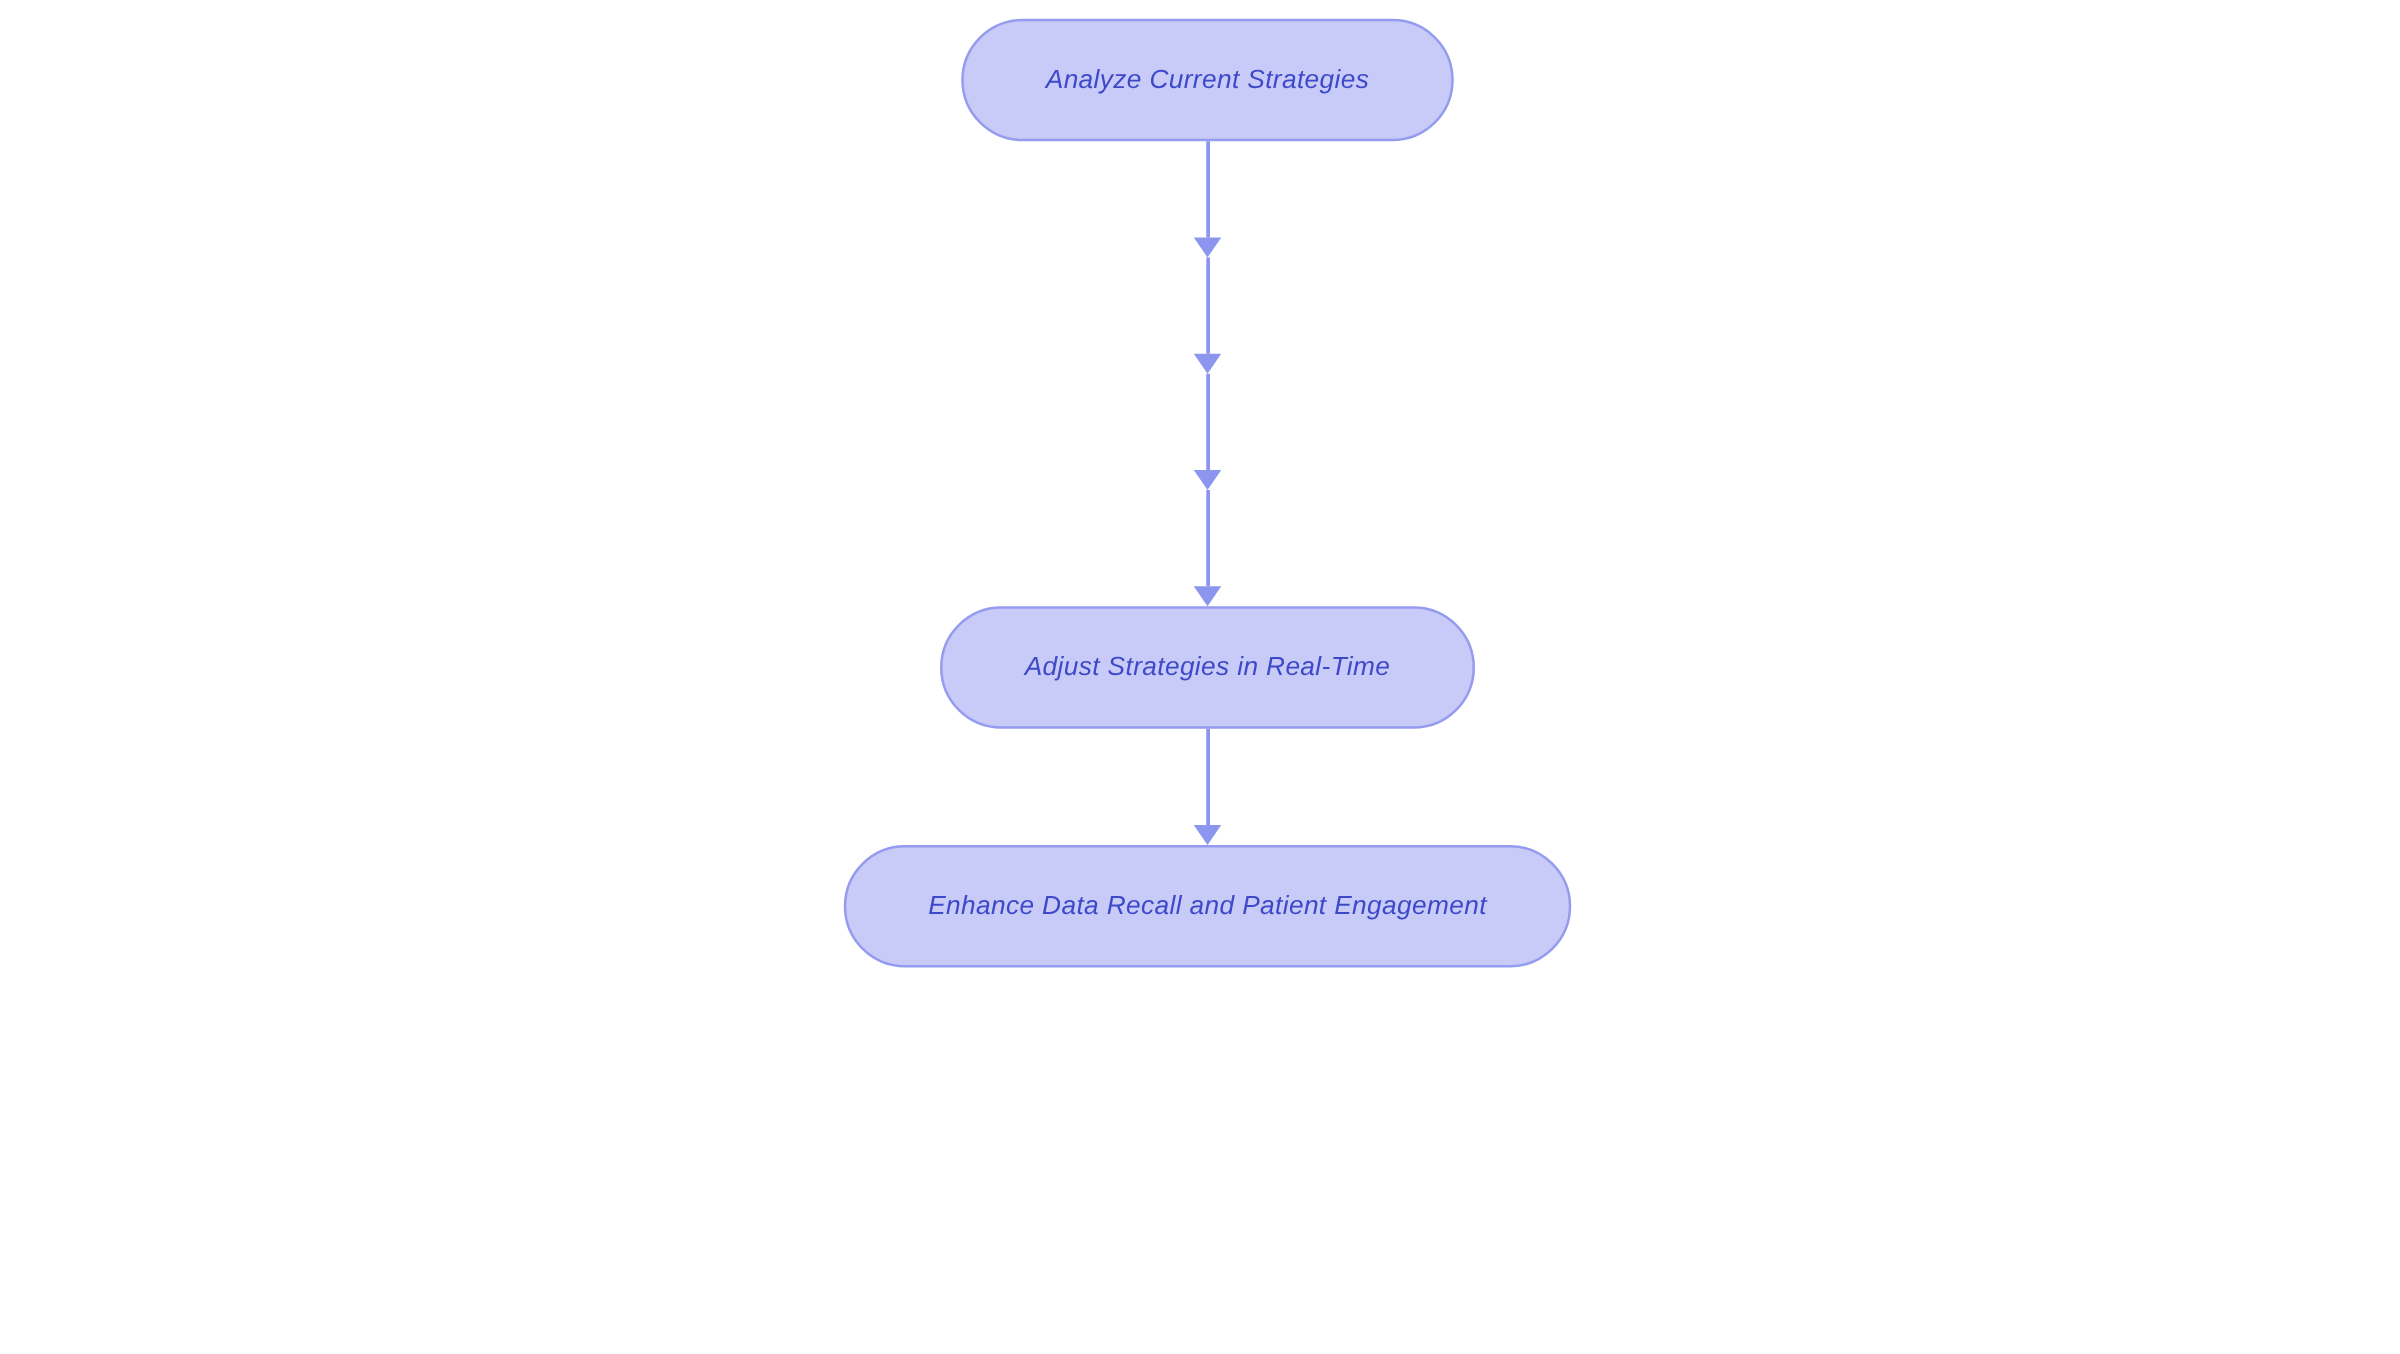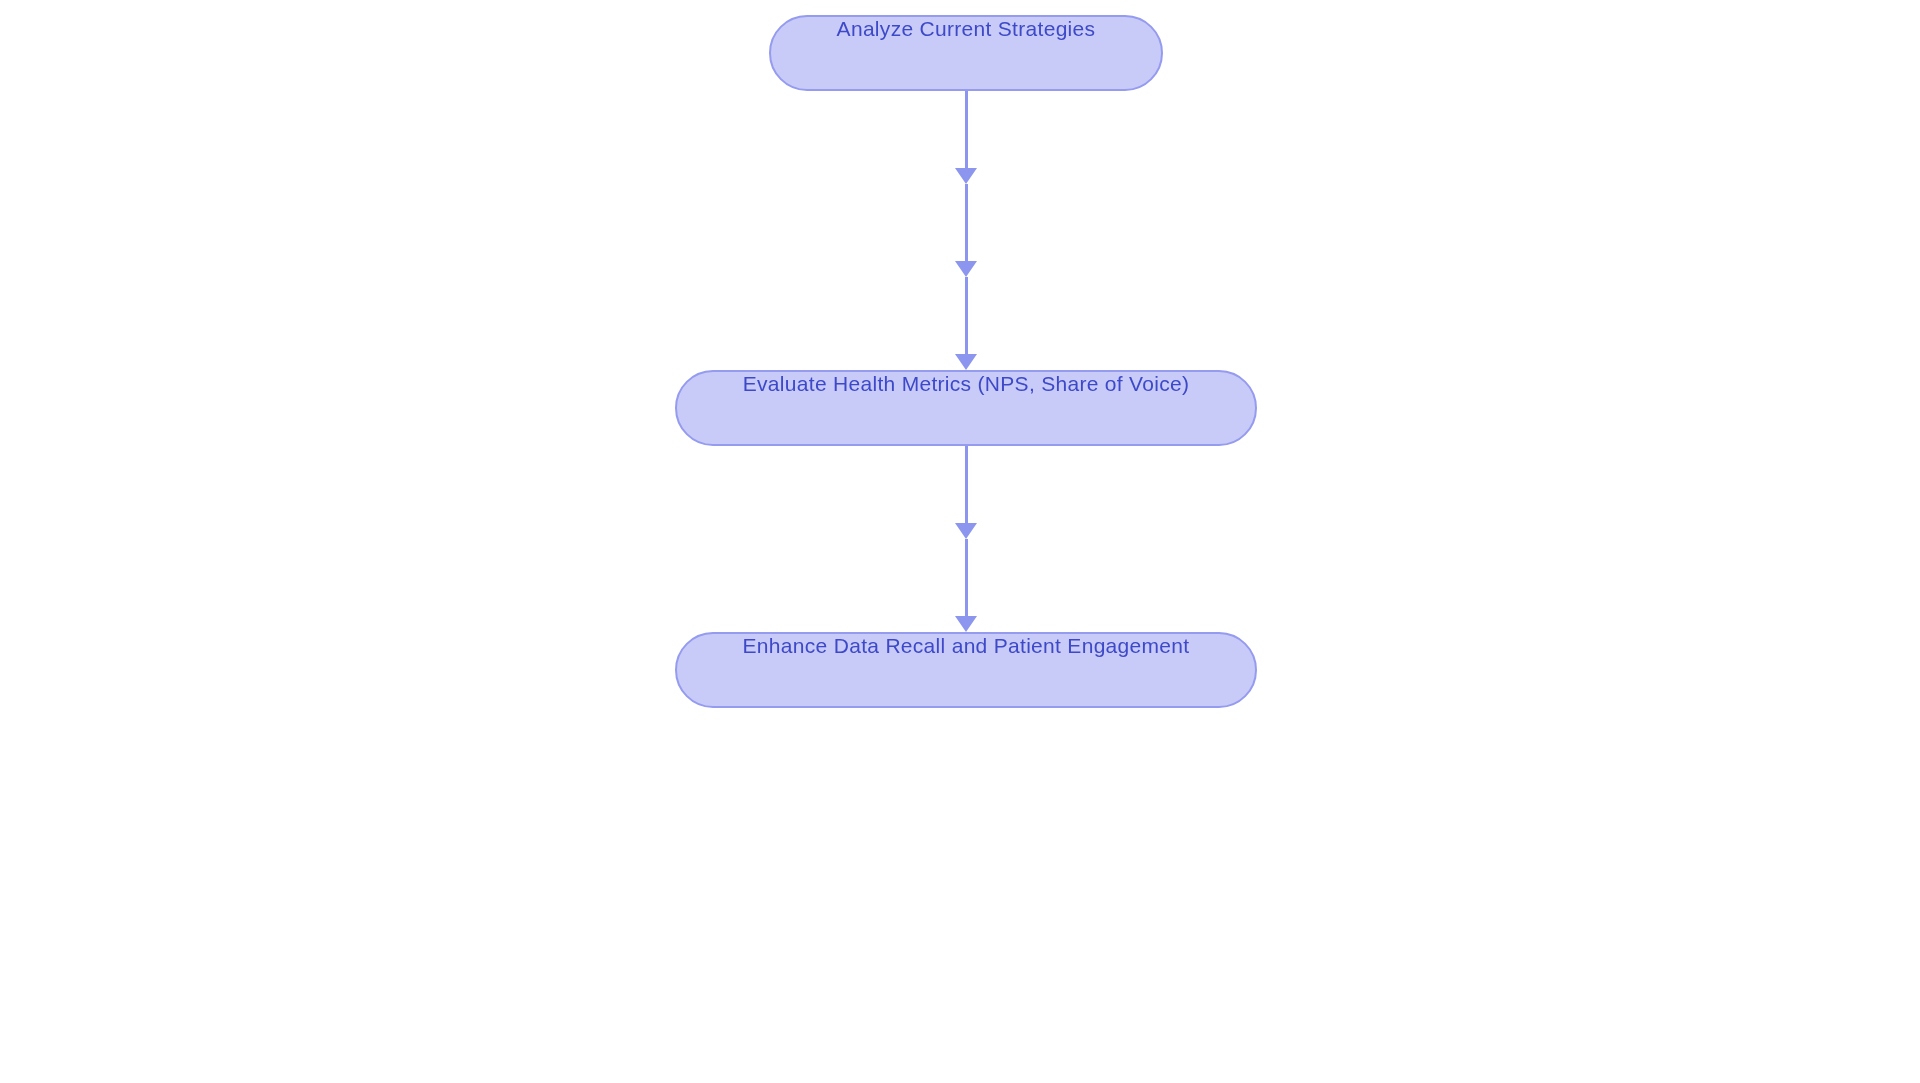--- a/index.html
+++ b/index.html
@@ -23,32 +23,33 @@
     width: 100%;
     height: 100%;
     display: flex;
     flex-direction: column;
     align-items: center;
     padding-top: 15px;
     transform: translateX(6px);
   }
   .flow-node {
     flex: 0 0 auto;
-    height: 76px;
+    height: 98px;
     border-radius: 49px;
     background: var(--node-fill);
     border: 2px solid var(--node-border);
     color: var(--node-text);
     display: flex;
-    align-items: flex-start;
+    align-items: center;
     justify-content: center;
     padding: 0 66px;
     font-size: 21px;
     letter-spacing: 0.3px;
     white-space: nowrap;
+    font-style: italic;
   }
   .flow-arrow {
     flex: 0 0 auto;
     height: 93px;
     display: flex;
     flex-direction: column;
     align-items: center;
   }
   .flow-arrow .arrow-line {
     width: 3px;
@@ -82,29 +83,29 @@
     <div class="arrow-line"></div>
     <div class="arrow-head"></div>
   </div>
 
 
   <div class="flow-arrow">
     <div class="arrow-line"></div>
     <div class="arrow-head"></div>
   </div>
 
-  <div class="flow-node">
-    <span>Evaluate Health Metrics (NPS, Share of Voice)</span>
-  </div>
 
   <div class="flow-arrow">
     <div class="arrow-line"></div>
     <div class="arrow-head"></div>
   </div>
 
+  <div class="flow-node">
+    <span>Adjust Strategies in Real-Time</span>
+  </div>
 
   <div class="flow-arrow">
     <div class="arrow-line"></div>
     <div class="arrow-head"></div>
   </div>
 
   <div class="flow-node">
     <span>Enhance Data Recall and Patient Engagement</span>
   </div>
 

